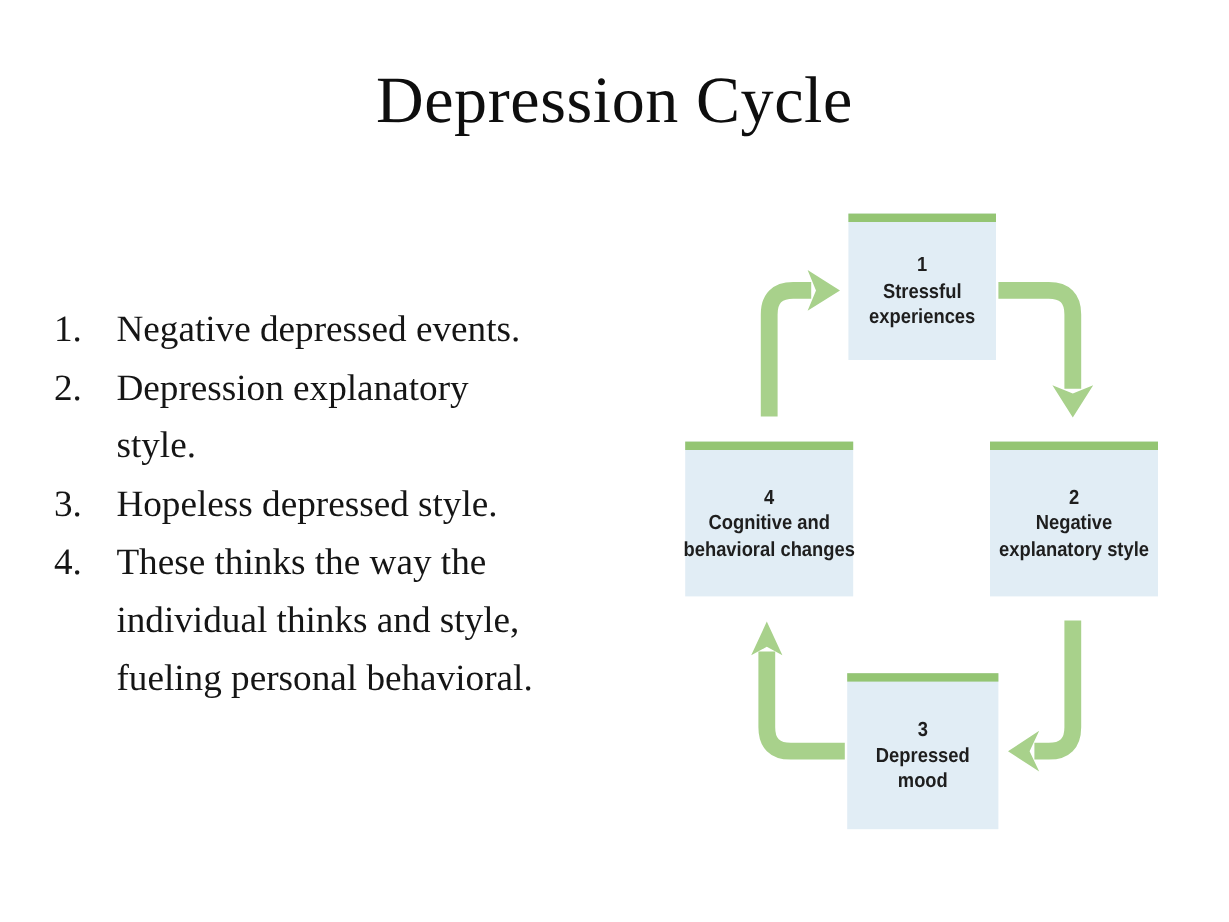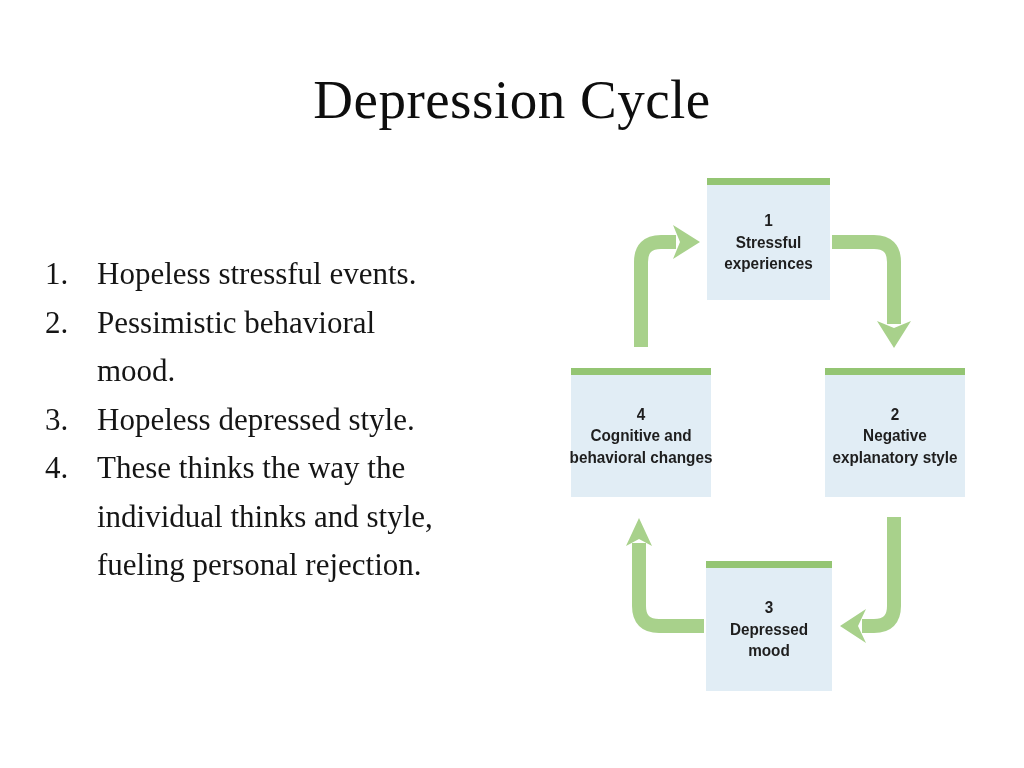--- a/index.html
+++ b/index.html
@@ -3,21 +3,21 @@
 <meta charset="utf-8">
 <style>
   html,body { margin:0; padding:0; background:#ffffff; }
   .slide {
     position:relative; width:1024px; height:768px; background:#ffffff;
     overflow:hidden; font-family:"Liberation Serif", serif;
   }
 
   
   .title {
-    position:absolute; top:68px; left:0; width:100%;
+    position:absolute; top:52px; left:0; width:100%;
     text-align:center; font-size:55px; color:#0e0e0e; letter-spacing:0.5px;
   }
 
   
   .list {
     position:absolute; left:45px; top:250px;
     font-size:31px; line-height:48.5px; color:#151515;
   }
   .li { display:flex; }
   .li-num { width:52px; flex:0 0 52px; }
@@ -44,42 +44,42 @@
 <body>
 
 <div class="slide">
 
   <div class="title">Depression Cycle</div>
 
   <div class="list">
     <div class="li">
       <div class="li-num">1.</div>
       <div class="li-lines">
-        <div>Hopeless stressful events.</div>
+        <div>Negative depressed events.</div>
       </div>
     </div>
     <div class="li">
       <div class="li-num">2.</div>
       <div class="li-lines">
-        <div>Pessimistic behavioral</div>
-        <div>mood.</div>
+        <div>Depression explanatory</div>
+        <div>style.</div>
       </div>
     </div>
     <div class="li">
       <div class="li-num">3.</div>
       <div class="li-lines">
         <div>Hopeless depressed style.</div>
       </div>
     </div>
     <div class="li">
       <div class="li-num">4.</div>
       <div class="li-lines">
         <div>These thinks the way the</div>
         <div>individual thinks and style,</div>
-        <div>fueling personal rejection.</div>
+        <div>fueling personal behavioral.</div>
       </div>
     </div>
   </div>
 
   <svg class="arrows" width="1024" height="768" viewBox="0 0 1024 768">
     <g>
       <path class="shaft" d="M641 347 L641 262 Q641 242 661 242 L676 242" stroke="#a8d18b"></path>
       <path class="head" d="M700 242 L673 225 L680 242 L673 259 Z" fill="#a8d18b"></path>
     </g>
     <g>

